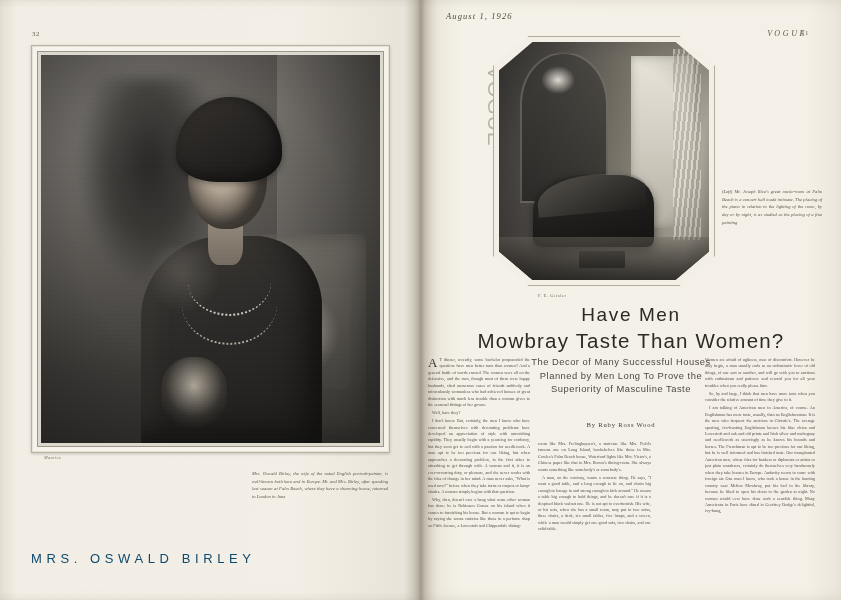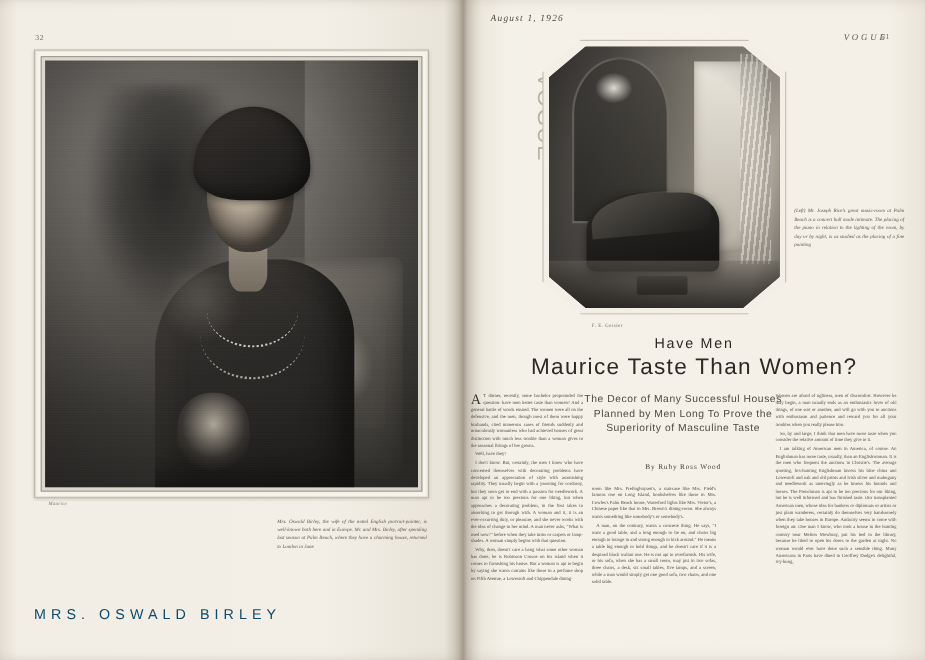--- a/index.html
+++ b/index.html
@@ -252,21 +252,21 @@
     font-style:italic;text-align:justify;
   }
 
   
   #headline{
     position:absolute;left:432px;top:304px;width:398px;
     text-align:center;
     font-family:"Liberation Sans",sans-serif;
     color:#2d2a26;font-weight:300;
   }
-  #headline .l1{font-size:13px;letter-spacing:1.6px;display:block;}
+  #headline .l1{font-size:19px;letter-spacing:1.6px;display:block;}
   #headline .l2{font-size:20.5px;letter-spacing:1.2px;display:block;margin-top:3px;}
 
   #deck{
     position:absolute;left:531px;top:355px;width:180px;
     text-align:center;
     font-family:"Liberation Sans",sans-serif;
     font-size:9.4px;line-height:1.45;letter-spacing:.5px;color:#4e4a43;font-weight:300;
   }
   #byline{
     position:absolute;left:531px;top:421px;width:180px;text-align:center;
@@ -354,21 +354,21 @@
       <div id="room-vig"></div>
     </div>
   </div>
 
   <div id="photog-credit-right">F. E. Geisler</div>
 
   <div id="caption-right">(Left) Mr. Joseph Rice's great music-room at Palm Beach is a concert hall made intimate. The placing of the piano in relation to the lighting of the room, by day or by night, is as studied as the placing of a fine painting</div>
 
   <div id="headline">
     <span class="l1">Have Men</span>
-    <span class="l2">Maurice Taste Than Women?</span>
+    <span class="l2">Mowbray Taste Than Women?</span>
   </div>
 
   <div id="deck">The Decor of Many Successful Houses Planned by Men Long To Prove the Superiority of Masculine Taste</div>
   <div id="byline">By Ruby Ross Wood</div>
 
   <div class="col" id="col1">
       <p><span class="dropcap">A</span>T dinner, recently, some bachelor propounded the question: have men better taste than women? And a general battle of words ensued. The women were all on the defensive, and the men, though most of them were happy husbands, cited numerous cases of friends suddenly and miraculously womanless who had achieved houses of great distinction with much less trouble than a woman gives to the seasonal fittings of her gowns.</p>
       <p>Well, have they?</p>
       <p>I don't know. But, certainly, the men I know who have concerned themselves with decorating problems have developed an appreciation of style with astonishing rapidity. They usually begin with a yearning for corduroy, but they soon get to end with a passion for needlework. A man apt to be too precious for one liking, but when approaches a decorating problem, in the first takes to absorbing to get through with. A woman and it, it is an ever-occurring duty, or pleasure, and she never works with the idea of change in her mind. A man never asks, "What is used now?" before when they take turns or carpets or lamp-shades. A woman simply begins with that question.</p>
       <p>Why, then, doesn't care a hang what some other woman has done; he is Robinson Crusoe on his island when it comes to furnishing his house. But a woman is apt to begin by saying she wants curtains like those in a perfume shop on Fifth Avenue, a Lowestoft and Chippendale dining-</p>

